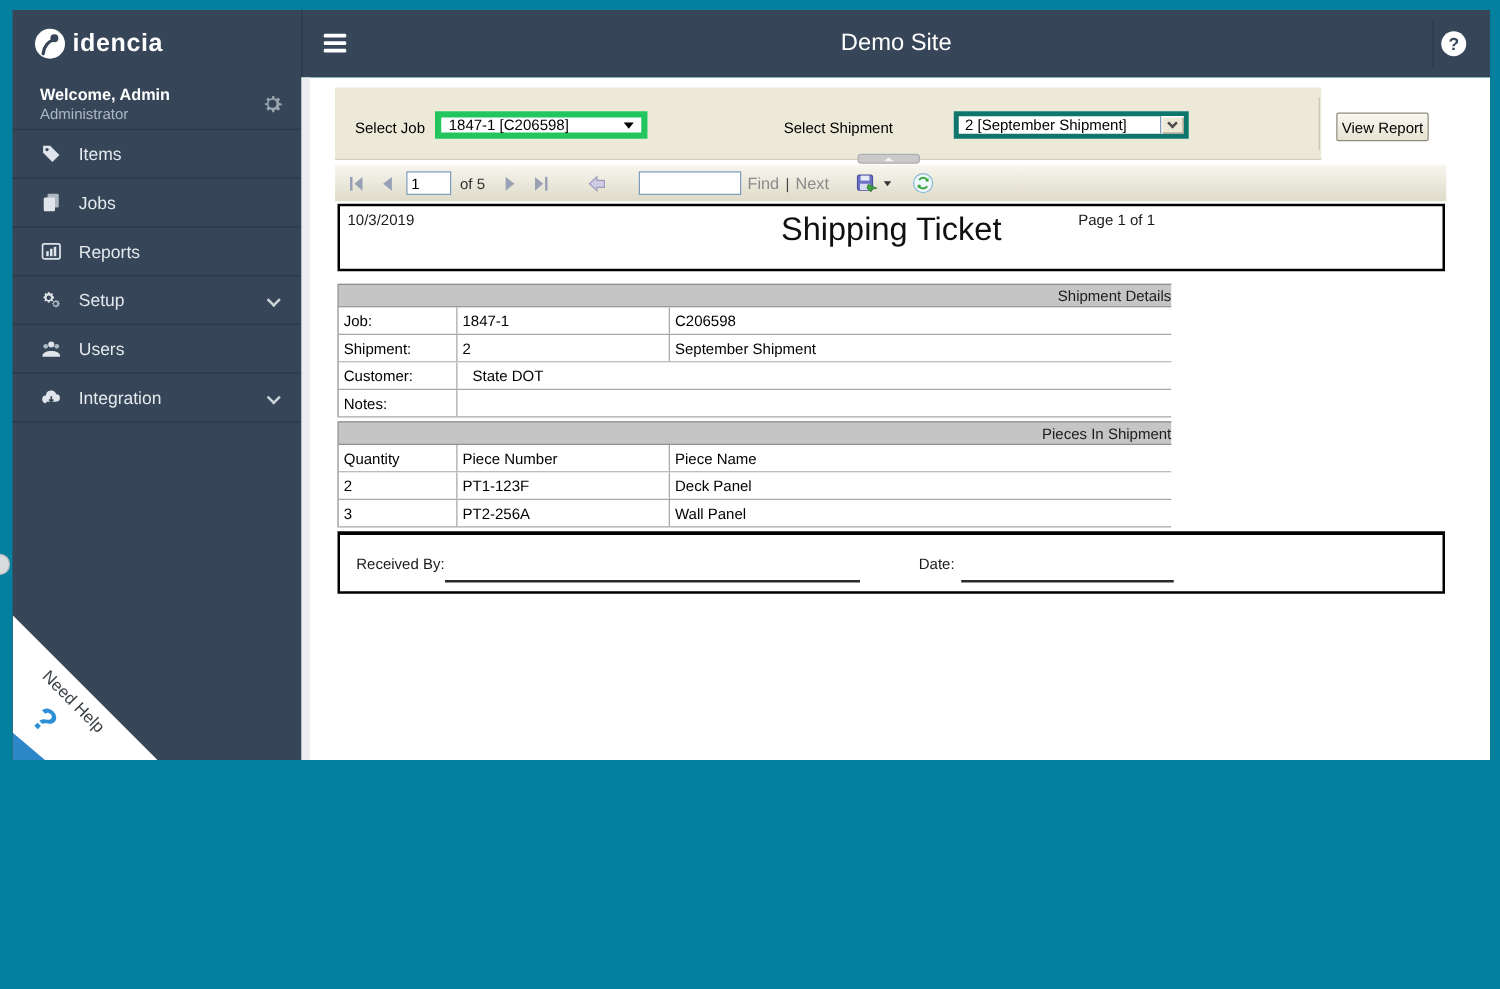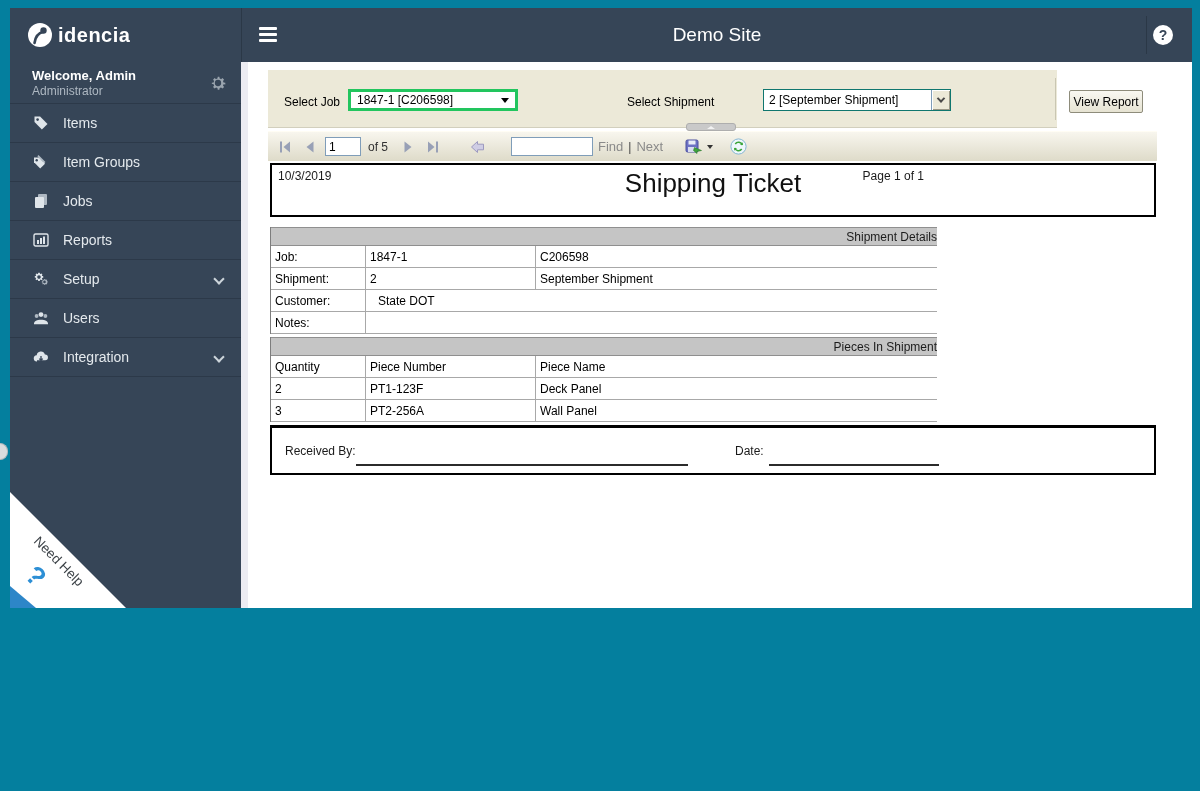--- a/index.html
+++ b/index.html
@@ -55,26 +55,26 @@
   .main { position:absolute; left:241px; top:62px; width:951px; height:546px; background:#fff; }
   .main-gutter { position:absolute; left:0; top:0; width:7px; height:100%; background:#ececf2; }
 
   
   .param-bar { position:absolute; left:27px; top:8px; width:789px; height:58px;
     background:#ECE9D8; border-bottom:1px solid #d2cfbd; }
   .param-label { position:absolute; top:25px; font-size:12px; color:#000; }
   .lbl-job { left:16px; }
   .lbl-shipment { left:359px; }
   .select-job { position:absolute; left:80px; top:19px; width:170px; height:22px; background:#fff;
-    border:3px solid #22c55e; display:flex; align-items:center; padding:0 6px; font-size:12px; cursor:pointer; }
+    border:5px solid #22c55e; display:flex; align-items:center; padding:0 6px; font-size:12px; cursor:pointer; }
   .select-job .val { flex:1; }
   .caret-down { width:0; height:0; border-left:4px solid transparent; border-right:4px solid transparent;
     border-top:5px solid #000; }
   .select-shipment { position:absolute; left:495px; top:19px; width:188px; height:22px; background:#fff;
-    border:1px solid #0f766e; display:flex; align-items:center; font-size:12px; cursor:pointer; }
+    border:4px solid #0f766e; display:flex; align-items:center; font-size:12px; cursor:pointer; }
   .select-shipment .val { flex:1; padding:0 5px; }
   .drop-btn { width:19px; height:100%; background:#ECE9D8; border-left:1px solid #7f9db9;
     display:flex; align-items:center; justify-content:center;
     box-shadow:inset 1px 1px 0 #fff, inset -1px -1px 0 #9a9786; }
   .chev-down { width:6px; height:6px; border-left:2px solid #4a4a4a; border-bottom:2px solid #4a4a4a;
     transform:rotate(-45deg) translate(1px,-1px); }
   .param-vline { position:absolute; left:787px; top:8px; width:1px; height:42px; background:#c9c6b2; }
   .view-report-btn { position:absolute; left:801px; top:20px; width:74px; height:23px;
     background:linear-gradient(#f9f8f2,#e6e3d2); border:1px solid #8e8c7b; border-radius:2px;
     font-size:12px; font-family:"Liberation Sans",sans-serif; cursor:pointer; color:#000; }
@@ -161,30 +161,20 @@
         <svg viewBox="0 0 16 16" width="16" height="16">
             <path d="M1.5 1.5h5.6l7.4 7.4-5.6 5.6-7.4-7.4z" fill="#dfe5ea"></path>
             <circle cx="4.6" cy="4.6" r="1.3" fill="#364557"></circle>
           </svg>
       </span>
       <span class="nav-label">Items</span>
     </div>
     <div class="nav-item">
       <span class="nav-icon">
         <svg viewBox="0 0 16 16" width="16" height="16">
-            <path d="M5.5 1l7 7-4.5 4.5-1.2-1.2 3.3-3.3-5.8-5.8z" fill="#aeb8c2"></path>
-            <path d="M1 3.5h4.8l6.2 6.2-4.8 4.8-6.2-6.2z" fill="#dfe5ea"></path>
-            <circle cx="3.7" cy="6.2" r="1.2" fill="#364557"></circle>
-          </svg>
-      </span>
-      <span class="nav-label">Item Groups</span>
-    </div>
-    <div class="nav-item">
-      <span class="nav-icon">
-        <svg viewBox="0 0 16 16" width="16" height="16">
             <rect x="5" y="1" width="9" height="11" rx="1" fill="#aeb8c2"></rect>
             <rect x="2" y="4" width="9" height="11" rx="1" fill="#dfe5ea"></rect>
           </svg>
       </span>
       <span class="nav-label">Jobs</span>
     </div>
     <div class="nav-item">
       <span class="nav-icon">
         <svg viewBox="0 0 16 16" width="16" height="16">
             <rect x="1" y="2" width="14" height="12" rx="1.5" fill="none" stroke="#dfe5ea" stroke-width="1.4"></rect>

